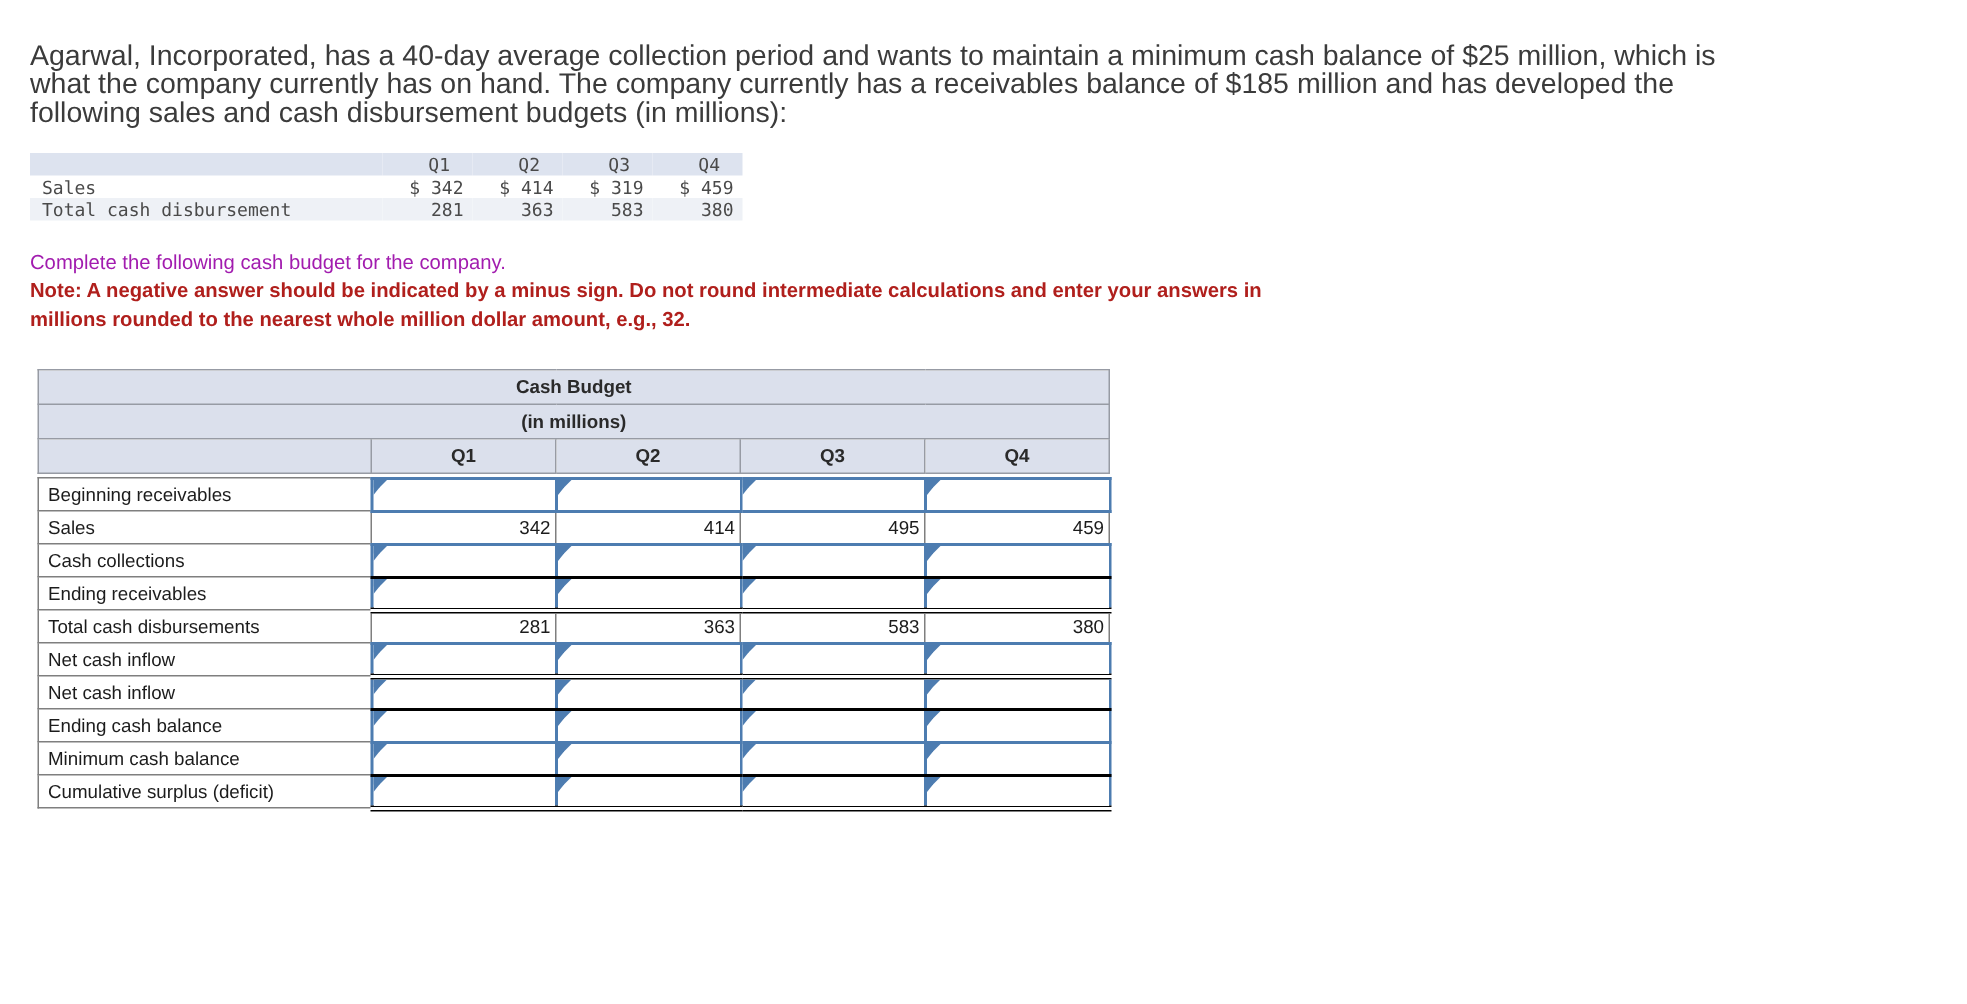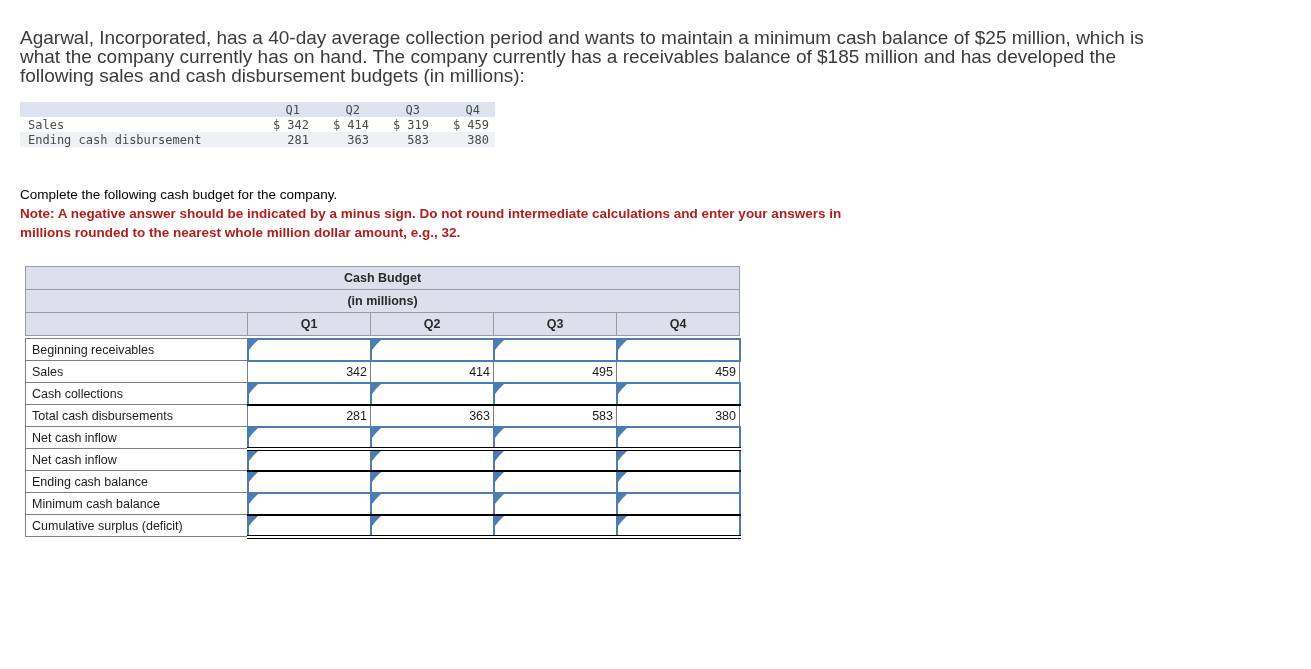--- a/index.html
+++ b/index.html
@@ -24,21 +24,21 @@
     color: #4a4a4a;
   }
   .mini-table td { padding: 0; height: 15px; white-space: pre; }
   .mini-table .m-label { width: 235px; padding-left: 8px; text-align: left; }
   .mini-table .m-num  { width: 60px; text-align: right; padding-right: 6px; }
   .mini-table .m-head td { background: #dde3ef; }
   .mini-table .m-head .m-num { padding-right: 15px; }
   .mini-table .m-alt td { background: #eef1f6; }
 
   
-  .instr { margin-top: 38px; font-size: 13.5px; line-height: 19px; color: #000000; }
+  .instr { margin-top: 18px; font-size: 13.5px; line-height: 19px; color: #a21caf; }
   .note  { font-size: 13.5px; line-height: 19px; font-weight: bold; color: #b01f1c; }
 
   
   .budget {
     border-collapse: collapse;
     table-layout: fixed;
     margin-top: 24px;
     margin-left: 5px;
     font-size: 12.5px;
     color: #1c1c1c;
@@ -103,21 +103,21 @@
       <td class="m-num">Q4</td>
     </tr>
     <tr>
       <td class="m-label">Sales</td>
       <td class="m-num">$ 342</td>
       <td class="m-num">$ 414</td>
       <td class="m-num">$ 319</td>
       <td class="m-num">$ 459</td>
     </tr>
     <tr class="m-alt">
-      <td class="m-label">Ending cash disbursement</td>
+      <td class="m-label">Total cash disbursement</td>
       <td class="m-num">281</td>
       <td class="m-num">363</td>
       <td class="m-num">583</td>
       <td class="m-num">380</td>
     </tr>
   </tbody>
     </table>
 
   <div class="instr">Complete the following cash budget for the company.</div>
   <div class="note">
@@ -184,20 +184,35 @@
             <span class="flag"></span>
           </td>
       <td class="inp ul-single">
             <span class="flag"></span>
           </td>
       <td class="inp ul-single">
             <span class="flag"></span>
           </td>
     </tr>
 
+    <tr>
+      <td class="lbl">Ending receivables</td>
+      <td class="inp ul-double">
+            <span class="flag"></span>
+          </td>
+      <td class="inp ul-double">
+            <span class="flag"></span>
+          </td>
+      <td class="inp ul-double">
+            <span class="flag"></span>
+          </td>
+      <td class="inp ul-double">
+            <span class="flag"></span>
+          </td>
+    </tr>
 
 
     <tr>
       <td class="lbl">Total cash disbursements</td>
       <td class="val">281</td>
       <td class="val">363</td>
       <td class="val">583</td>
       <td class="val">380</td>
     </tr>
 

